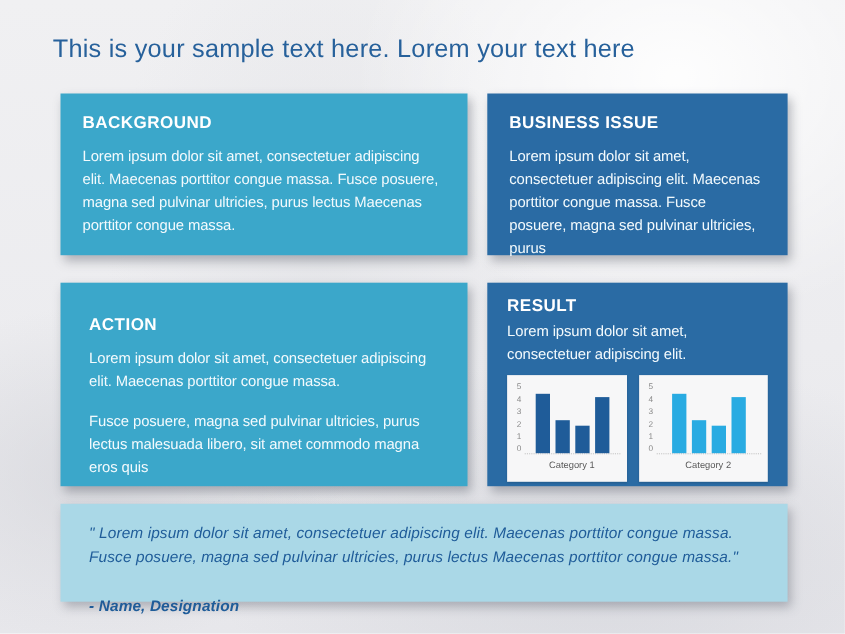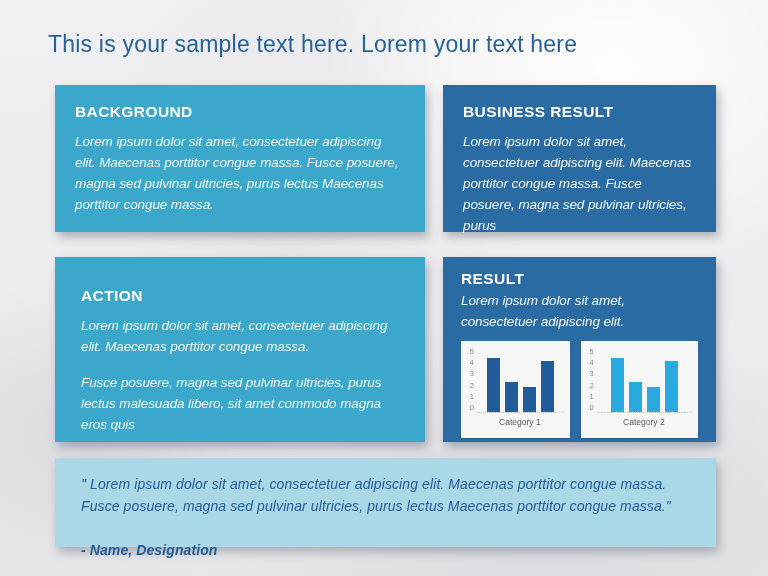--- a/index.html
+++ b/index.html
@@ -36,21 +36,20 @@
   }
   .box.teal { background:#3BA7CA; }
   .box.dark { background:#2A6BA4; }
   .box h2 {
     font-size:15.5px; font-weight:700; letter-spacing:0.4px;
     margin-bottom:11px;
   }
   .box p {
     font-size:13.5px; line-height:1.55; letter-spacing:-0.1px;
     color:#F3FAFD;
-    font-style:italic;
   }
   .box.action { padding-top:30px;padding-left:26px; }
   .box.action p + p { margin-top:15px; }
   .box.result { padding:13px 18px 8px; }
   .box.result h2 { margin-bottom:3px; }
   .charts { display:flex; gap:11px; margin-top:8px; }
   .chart-card {
     background:#F7F7F8; width:113px; height:97px;
     padding:8px 6px 4px 5px;
     box-shadow:0 1px 2px rgba(0,0,0,0.15);
@@ -90,21 +89,21 @@
   <h1 class="title">This is your sample text here. Lorem your text here</h1>
 
   <div class="grid">
 
     <section class="box teal">
       <h2>BACKGROUND</h2>
       <p>Lorem ipsum dolor sit amet, consectetuer adipiscing elit. Maecenas porttitor congue massa. Fusce posuere, magna sed pulvinar ultricies, purus lectus Maecenas porttitor congue massa.</p>
     </section>
 
     <section class="box dark">
-      <h2>BUSINESS RESULT</h2>
+      <h2>BUSINESS ISSUE</h2>
       <p>Lorem ipsum dolor sit amet, consectetuer adipiscing elit. Maecenas porttitor congue massa. Fusce posuere, magna sed pulvinar ultricies, purus</p>
     </section>
 
     <section class="box teal action">
       <h2>ACTION</h2>
       <p>Lorem ipsum dolor sit amet, consectetuer adipiscing elit. Maecenas porttitor congue massa.</p>
       <p>Fusce posuere, magna sed pulvinar ultricies, purus lectus malesuada libero, sit amet commodo magna eros quis</p>
     </section>
 
     <section class="box dark result">

